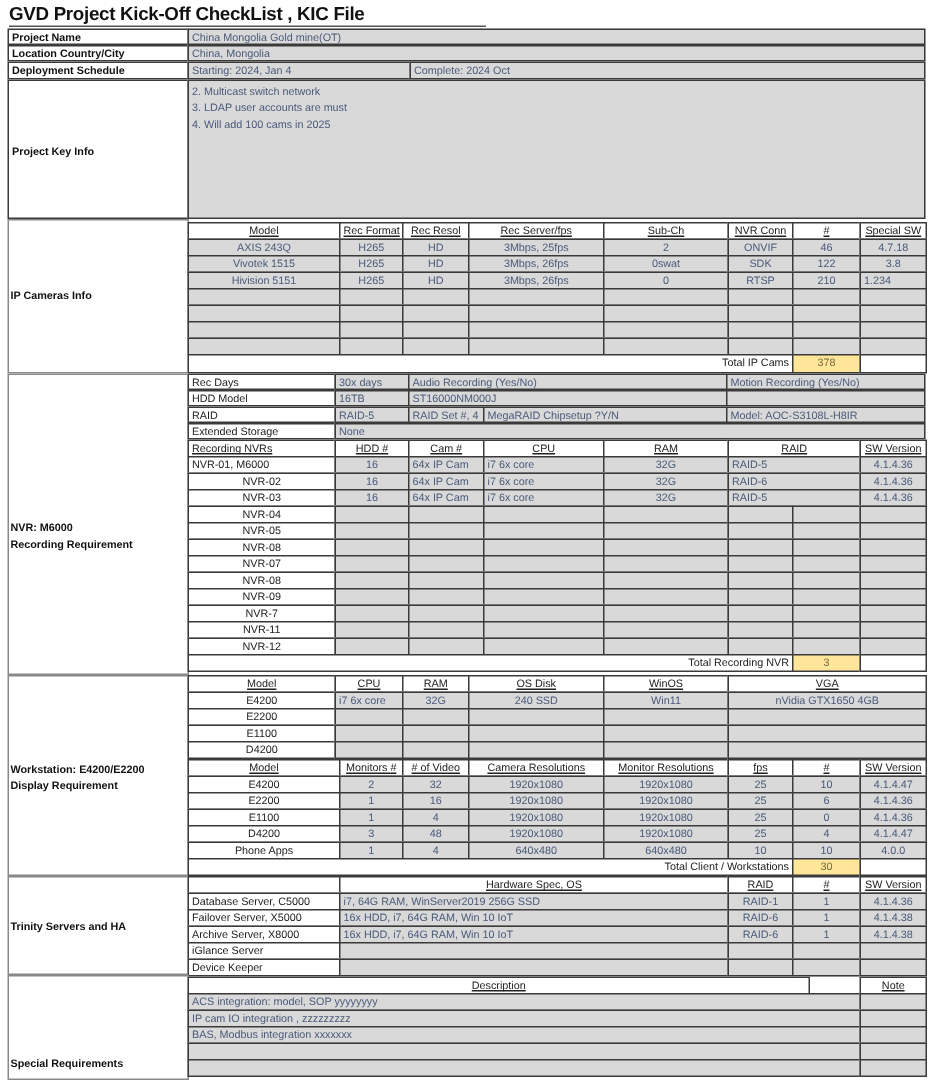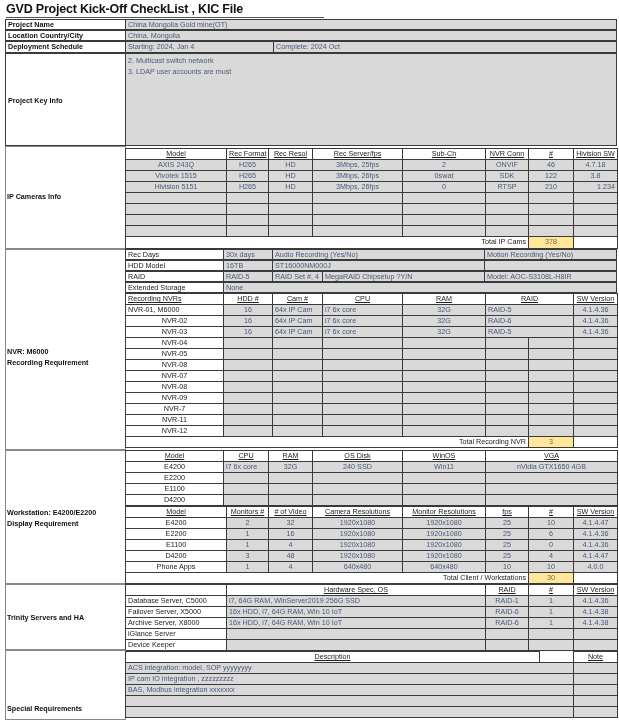--- a/index.html
+++ b/index.html
@@ -34,35 +34,36 @@
   <div class="c w b" style="left:5px;top:41px;width:121px;height:12px;">Deployment Schedule</div>
   <div class="c g" style="left:125px;top:41px;width:149px;height:12px;">Starting: 2024, Jan 4</div>
   <div class="c g" style="left:273px;top:41px;width:344px;height:12px;">Complete: 2024 Oct</div>
 
   <div class="c w" style="left:5px;top:53px;width:121px;height:93px;">
     <span class="b" style="position:absolute;top:42px;left:2px;">Project Key Info</span>
   </div>
   <div class="c g" style="left:125px;top:53px;width:492px;height:93px;padding-top:1px;line-height:11px;">
     <div>2. Multicast switch network</div>
     <div>3. LDAP user accounts are must</div>
+    <div>4. Will add 100 cams in 2025</div>
   </div>
 </div>
 
 <div class="sec" style="left:5px;top:146px;width:121px;height:103px;">
   <span class="seclabel" style="top:44px;left:1px;">IP Cameras Info</span>
 </div>
 <div id="cam-table">
     <div class="c hdr" style="left: 125px; top: 148px; width: 102px; height: 12px;">Model</div>
     <div class="c hdr" style="left: 226px; top: 148px; width: 43px; height: 12px;">Rec Format</div>
     <div class="c hdr" style="left: 268px; top: 148px; width: 45px; height: 12px;">Rec Resol</div>
     <div class="c hdr" style="left: 312px; top: 148px; width: 91px; height: 12px;">Rec Server/fps</div>
     <div class="c hdr" style="left: 402px; top: 148px; width: 84px; height: 12px;">Sub-Ch</div>
     <div class="c hdr" style="left: 485px; top: 148px; width: 44px; height: 12px;">NVR Conn</div>
     <div class="c hdr" style="left: 528px; top: 148px; width: 46px; height: 12px;">#</div>
-    <div class="c hdr" style="left: 573px; top: 148px; width: 45px; height: 12px;">Hivision SW</div>
+    <div class="c hdr" style="left: 573px; top: 148px; width: 45px; height: 12px;">Special SW</div>
     <div class="c g" style="left: 125px; top: 159px; width: 102px; height: 12px; text-align: center;">AXIS 243Q</div>
     <div class="c g" style="left: 226px; top: 159px; width: 43px; height: 12px; text-align: center;">H265</div>
     <div class="c g" style="left: 268px; top: 159px; width: 45px; height: 12px; text-align: center;">HD</div>
     <div class="c g" style="left: 312px; top: 159px; width: 91px; height: 12px; text-align: center;">3Mbps, 25fps</div>
     <div class="c g" style="left: 402px; top: 159px; width: 84px; height: 12px; text-align: center;">2</div>
     <div class="c g" style="left: 485px; top: 159px; width: 44px; height: 12px; text-align: center;">ONVIF</div>
     <div class="c g" style="left: 528px; top: 159px; width: 46px; height: 12px; text-align: center;">46</div>
     <div class="c g" style="left: 573px; top: 159px; width: 45px; height: 12px; text-align: center;">4.7.18</div>
     <div class="c g" style="left: 125px; top: 170px; width: 102px; height: 12px; text-align: center;">Vivotek 1515</div>
     <div class="c g" style="left: 226px; top: 170px; width: 43px; height: 12px; text-align: center;">H265</div>
@@ -72,21 +73,21 @@
     <div class="c g" style="left: 485px; top: 170px; width: 44px; height: 12px; text-align: center;">SDK</div>
     <div class="c g" style="left: 528px; top: 170px; width: 46px; height: 12px; text-align: center;">122</div>
     <div class="c g" style="left: 573px; top: 170px; width: 45px; height: 12px; text-align: center;">3.8</div>
     <div class="c g" style="left: 125px; top: 181px; width: 102px; height: 12px; text-align: center;">Hivision 5151</div>
     <div class="c g" style="left: 226px; top: 181px; width: 43px; height: 12px; text-align: center;">H265</div>
     <div class="c g" style="left: 268px; top: 181px; width: 45px; height: 12px; text-align: center;">HD</div>
     <div class="c g" style="left: 312px; top: 181px; width: 91px; height: 12px; text-align: center;">3Mbps, 26fps</div>
     <div class="c g" style="left: 402px; top: 181px; width: 84px; height: 12px; text-align: center;">0</div>
     <div class="c g" style="left: 485px; top: 181px; width: 44px; height: 12px; text-align: center;">RTSP</div>
     <div class="c g" style="left: 528px; top: 181px; width: 46px; height: 12px; text-align: center;">210</div>
-    <div class="c g" style="left: 573px; top: 181px; width: 45px; height: 12px; text-align: right;">1.234</div>
+    <div class="c g" style="left: 573px; top: 181px; width: 45px; height: 12px; text-align: left;">1.234</div>
     <div class="c g" style="left: 125px; top: 192px; width: 102px; height: 12px; text-align: center;"></div>
     <div class="c g" style="left: 226px; top: 192px; width: 43px; height: 12px; text-align: center;"></div>
     <div class="c g" style="left: 268px; top: 192px; width: 45px; height: 12px; text-align: center;"></div>
     <div class="c g" style="left: 312px; top: 192px; width: 91px; height: 12px; text-align: center;"></div>
     <div class="c g" style="left: 402px; top: 192px; width: 84px; height: 12px; text-align: center;"></div>
     <div class="c g" style="left: 485px; top: 192px; width: 44px; height: 12px; text-align: center;"></div>
     <div class="c g" style="left: 528px; top: 192px; width: 46px; height: 12px; text-align: center;"></div>
     <div class="c g" style="left: 573px; top: 192px; width: 45px; height: 12px; text-align: center;"></div>
     <div class="c g" style="left: 125px; top: 203px; width: 102px; height: 12px; text-align: center;"></div>
     <div class="c g" style="left: 226px; top: 203px; width: 43px; height: 12px; text-align: center;"></div>

